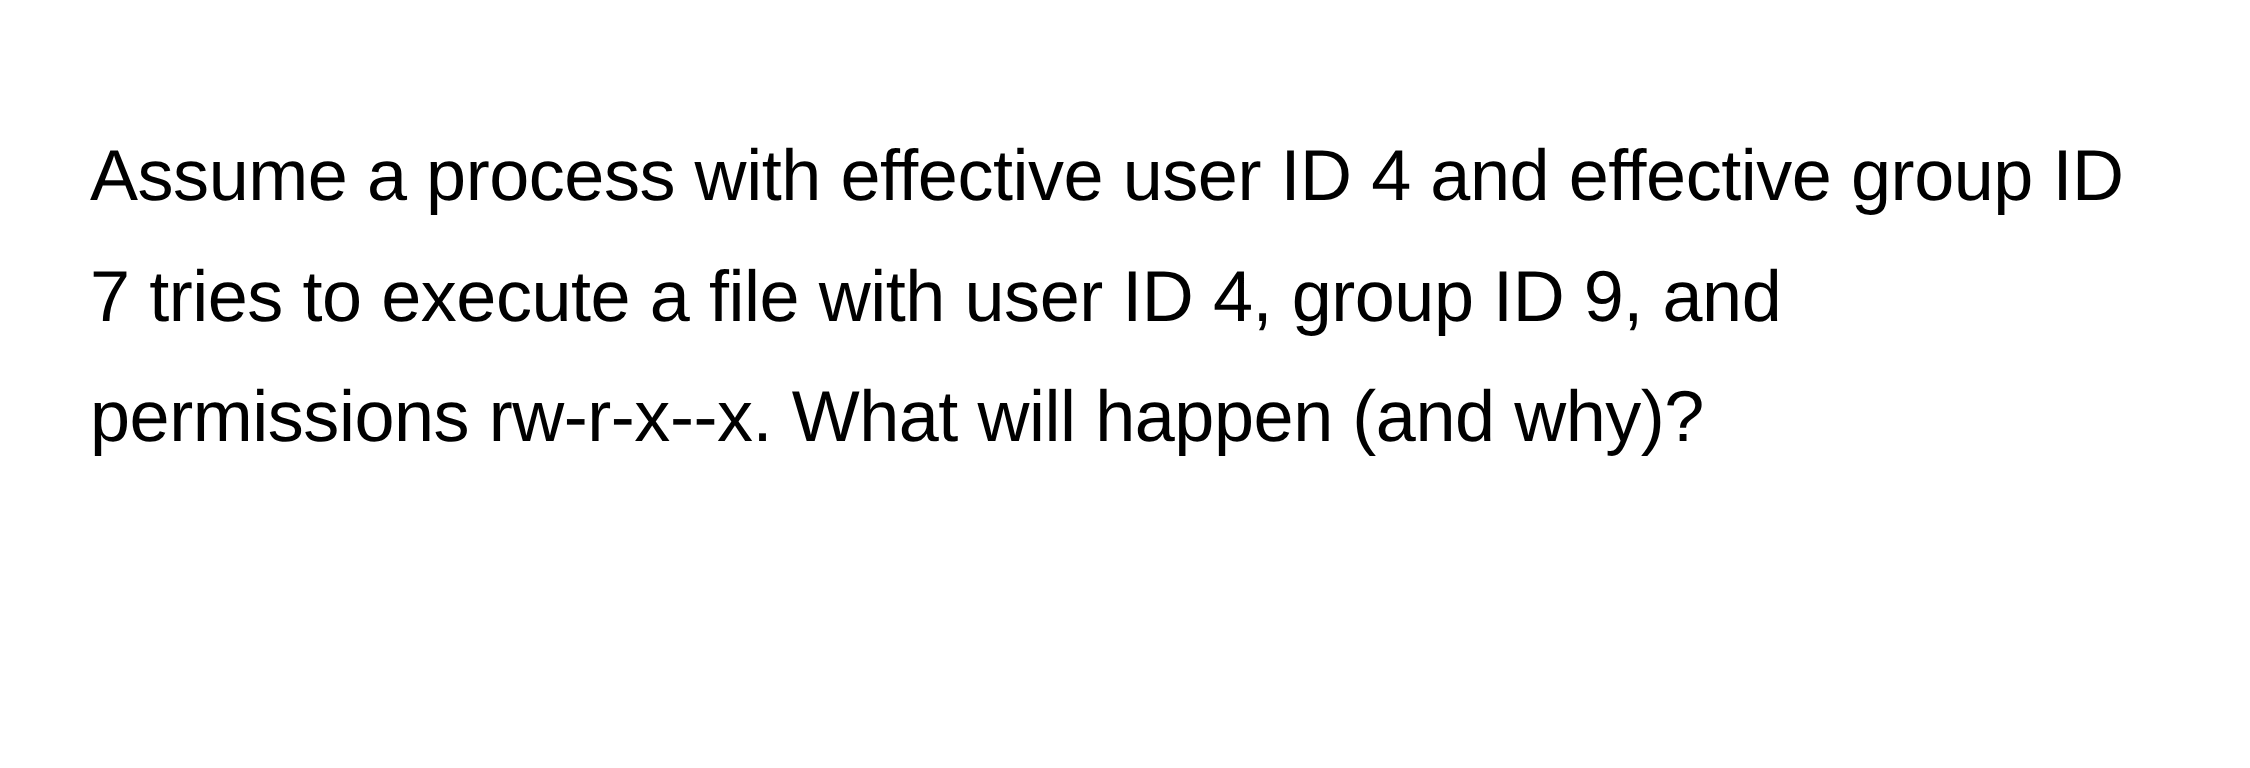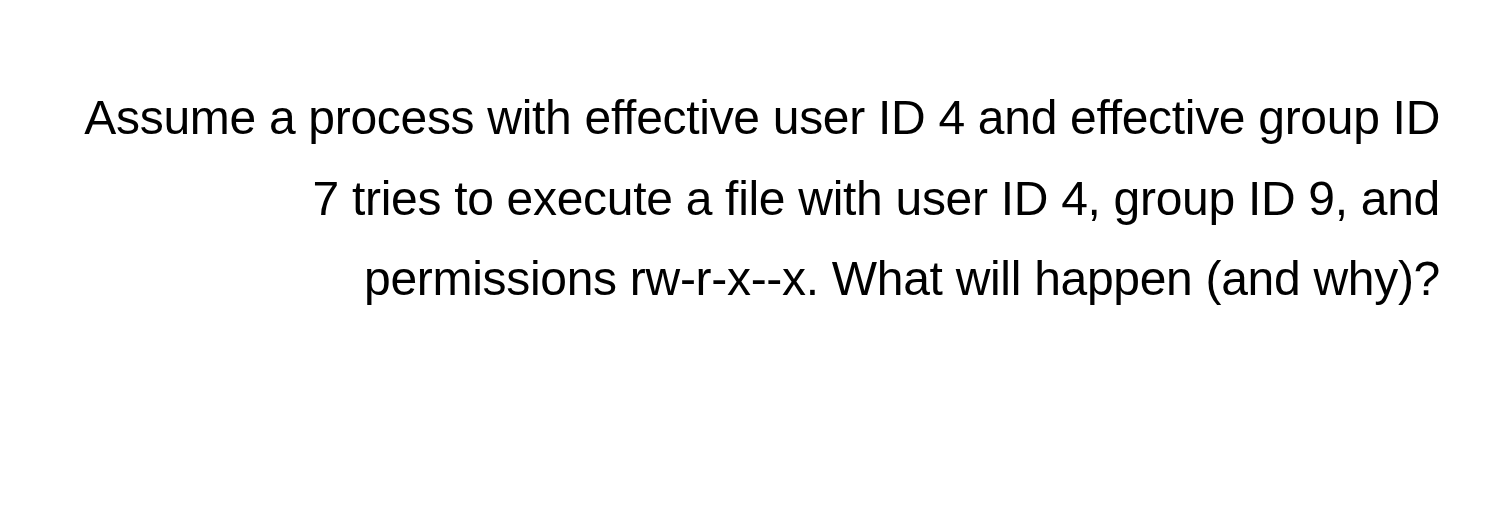--- a/index.html
+++ b/index.html
@@ -1,19 +1,18 @@
 <!DOCTYPE html>
 <html><head>
   <meta charset="utf-8">
   <style>
     * {
       margin: 0;
       padding: 0;
       box-sizing: border-box;
-      text-align: right;
     }
     body {
       background: #ffffff;
       font-family: -apple-system, BlinkMacSystemFont, "Segoe UI", Helvetica, Arial, sans-serif;
       width: 1500px;
       height: 512px;
       padding: 78px 60px 60px 60px;
       display: flex;
       align-items: flex-start;
     }

